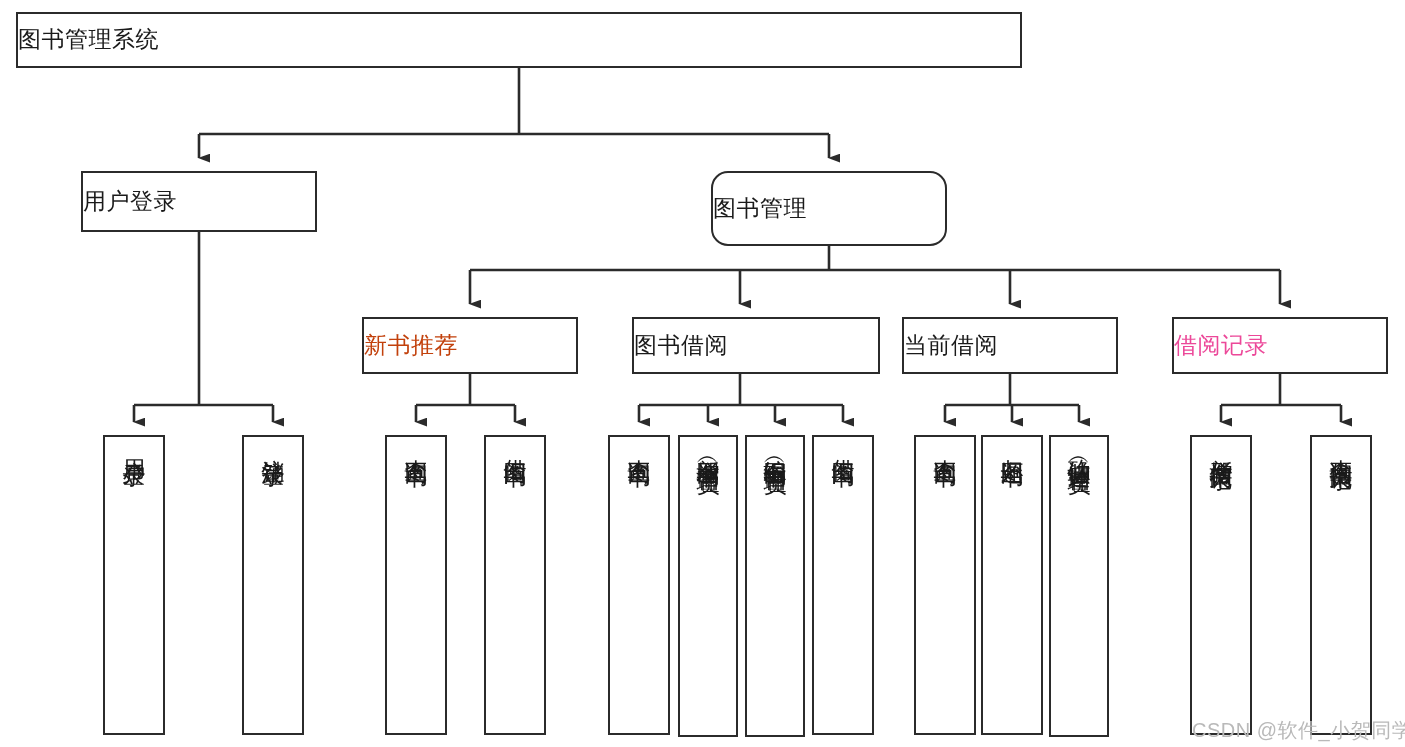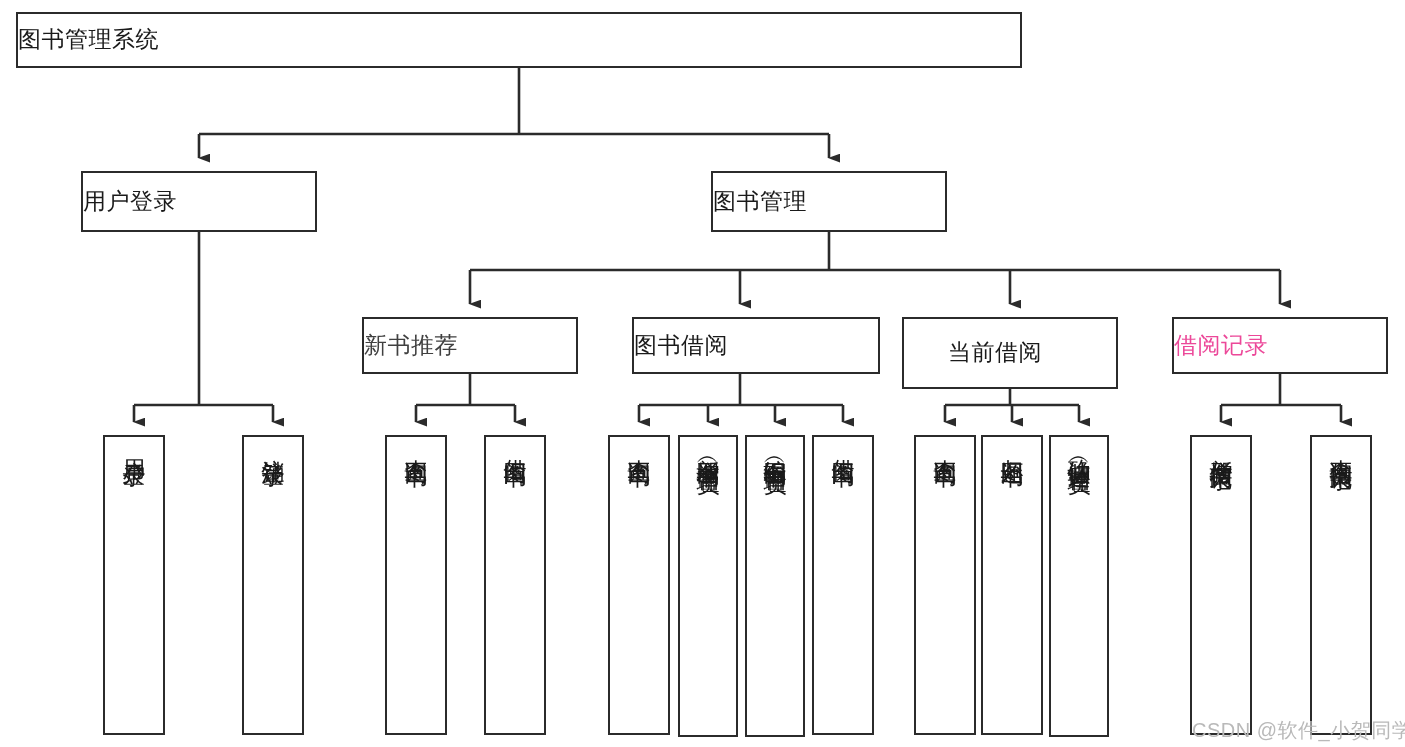--- a/index.html
+++ b/index.html
@@ -110,30 +110,30 @@
       </g>
   </svg>
 
   <div id="nodes-layer">
       <div class="node horiz" style="left: 16px; top: 12px; width: 1006px; height: 56px; border-color: rgb(43, 43, 43); background: rgb(255, 255, 255); color: rgb(26, 26, 26);">
         <span class="htext">图书管理系统</span>
       </div>
       <div class="node horiz" style="left: 81px; top: 171px; width: 236px; height: 61px; border-color: rgb(43, 43, 43); background: rgb(255, 255, 255); color: rgb(26, 26, 26);">
         <span class="htext">用户登录</span>
       </div>
-      <div class="node horiz" style="left: 711px; top: 171px; width: 236px; height: 61px; border-color: rgb(43, 43, 43); background: rgb(255, 255, 255); color: rgb(26, 26, 26);">
+      <div class="node horiz" style="left: 711px; top: 171px; width: 236px; height: 75px; border-color: rgb(43, 43, 43); background: rgb(255, 255, 255); color: rgb(26, 26, 26); border-radius: 17px;">
         <span class="htext">图书管理</span>
       </div>
-      <div class="node horiz" style="left: 362px; top: 317px; width: 216px; height: 57px; border-color: rgb(43, 43, 43); background: rgb(255, 255, 255); color: #404040;">
+      <div class="node horiz" style="left: 362px; top: 317px; width: 216px; height: 57px; border-color: rgb(43, 43, 43); background: rgb(255, 255, 255); color: #c2410c;">
         <span class="htext">新书推荐</span>
       </div>
       <div class="node horiz" style="left: 632px; top: 317px; width: 248px; height: 57px; border-color: rgb(43, 43, 43); background: rgb(255, 255, 255); color: rgb(26, 26, 26);">
         <span class="htext">图书借阅</span>
       </div>
-      <div class="node horiz" style="left: 902px; top: 317px; width: 216px; height: 72px; border-color: rgb(43, 43, 43); background: rgb(255, 255, 255); color: rgb(26, 26, 26); padding-left: 44px;">
+      <div class="node horiz" style="left: 902px; top: 317px; width: 216px; height: 57px; border-color: rgb(43, 43, 43); background: rgb(255, 255, 255); color: rgb(26, 26, 26);">
         <span class="htext">当前借阅</span>
       </div>
       <div class="node horiz" style="left: 1172px; top: 317px; width: 216px; height: 57px; border-color: rgb(43, 43, 43); background: rgb(255, 255, 255); color: #ec4899;">
         <span class="htext">借阅记录</span>
       </div>
       <div class="node vert" style="left: 103px; top: 435px; width: 62px; height: 300px; border-color: rgb(43, 43, 43); background: rgb(255, 255, 255); color: rgb(26, 26, 26);">
         <span class="vtext">用户登录</span>
       </div>
       <div class="node vert" style="left: 242px; top: 435px; width: 62px; height: 300px; border-color: rgb(43, 43, 43); background: rgb(255, 255, 255); color: rgb(26, 26, 26);">
         <span class="vtext">注销登录</span>

